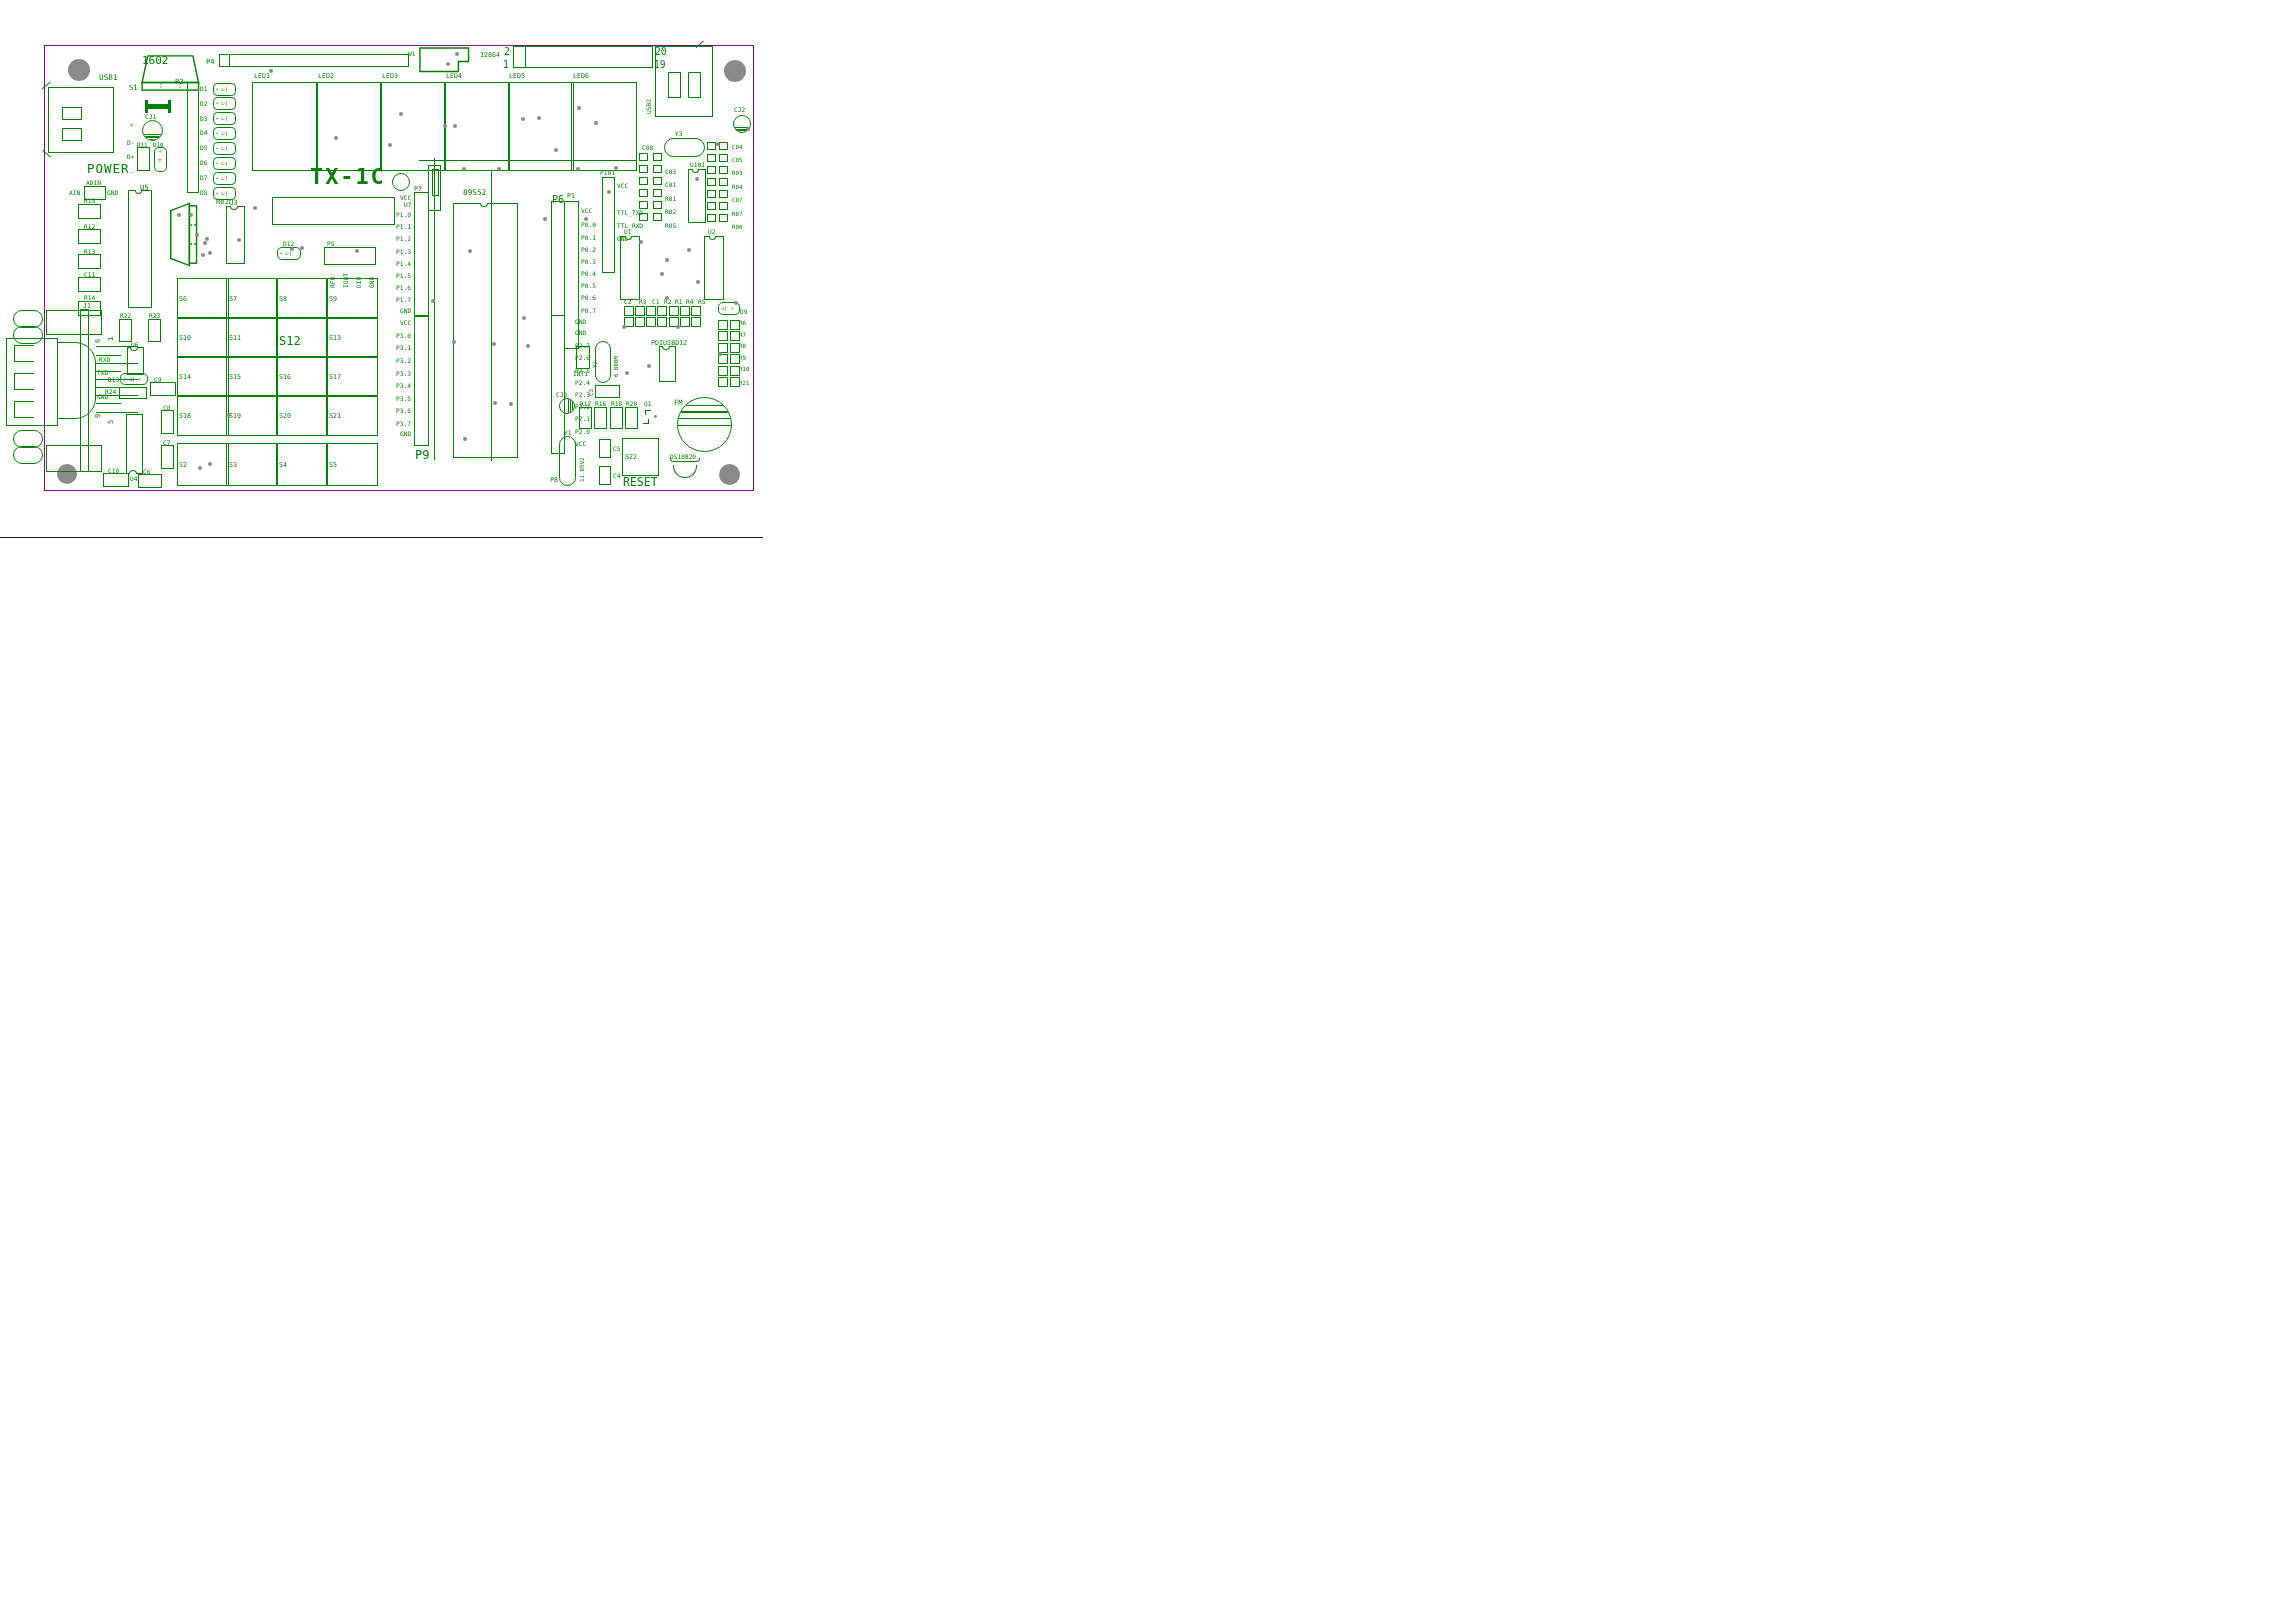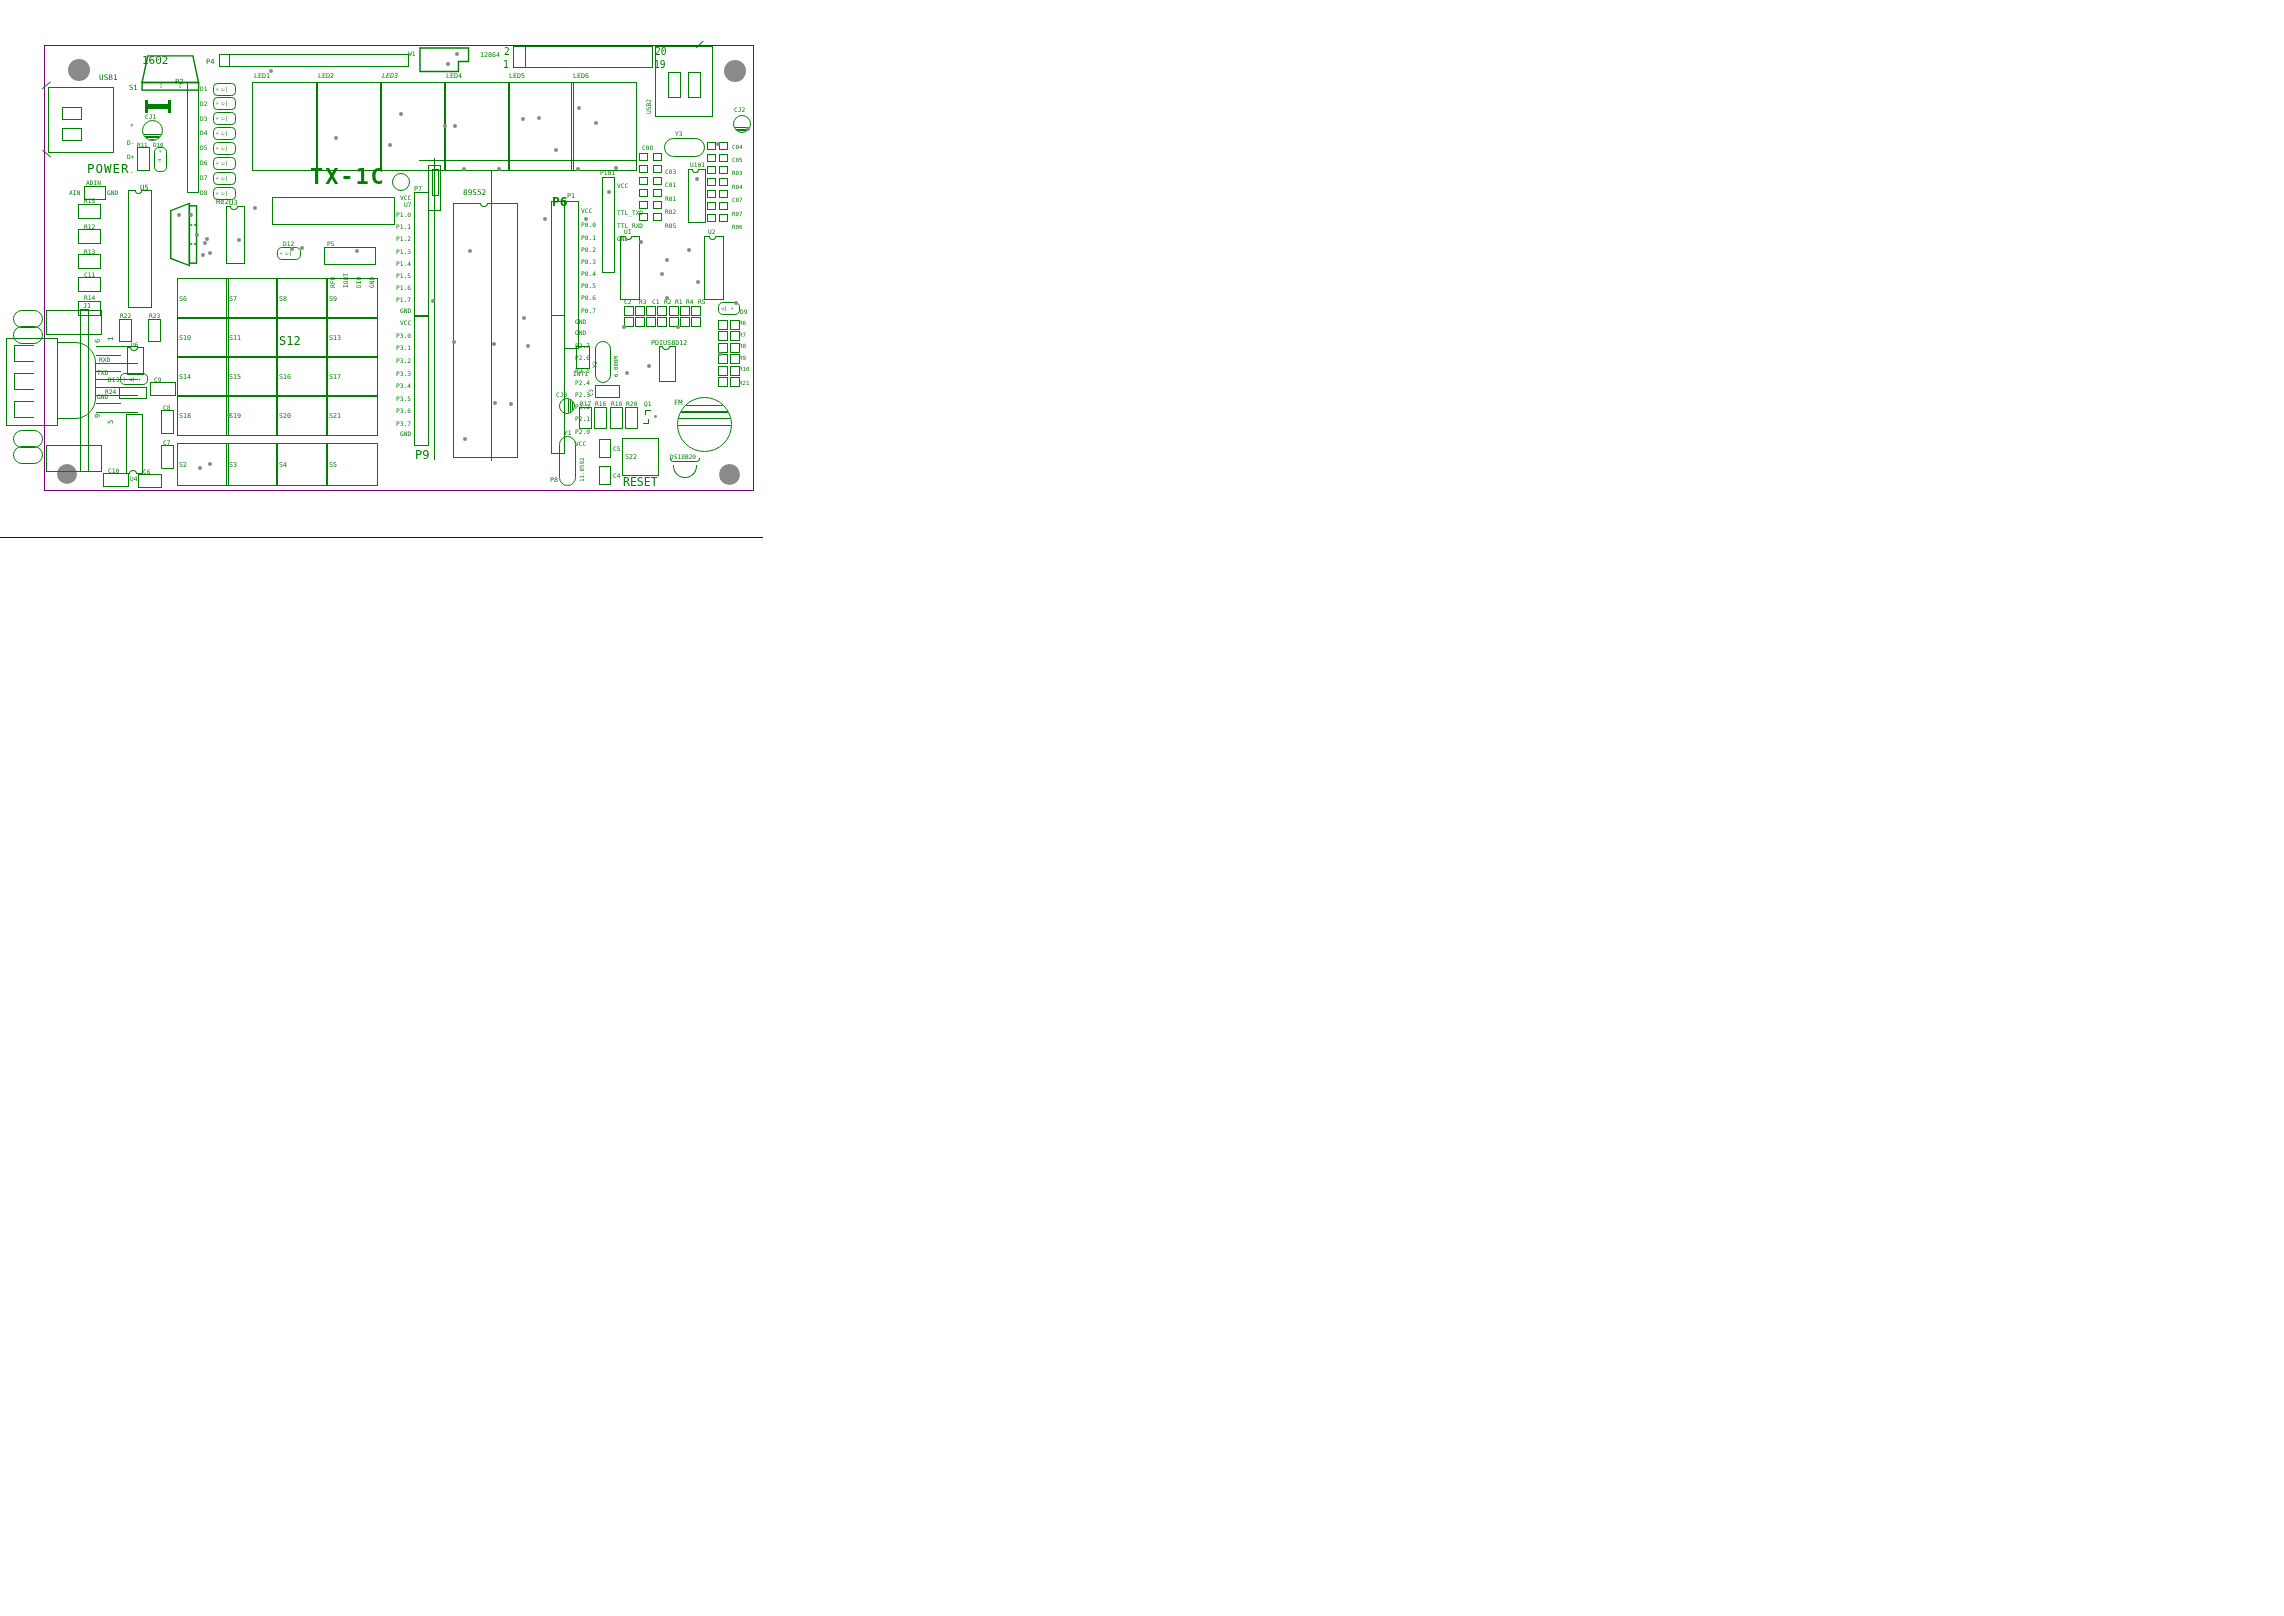--- a/index.html
+++ b/index.html
@@ -131,21 +131,21 @@
       <span class="lbl" style="left: 200px; top: 190px;">D8</span>
       <div class="box" style="left: 213px; top: 187px; width: 22.5px; height: 13.4px; border-radius: 4.3px; position: absolute;">
         <span class="dio" style="left:1.4px;top:3.4px;">+ ▷|</span>
       </div>
     </div>
   <div id="ledblocks">
       <span class="lbl" style="left: 254px; top: 73px; font-size: 6.7px;">LED1</span>
       <div class="box" style="left: 252px; top: 82px; width: 66px; height: 89px; border-width: 1.9px;"></div>
       <span class="lbl" style="left: 318px; top: 73px; font-size: 6.7px;">LED2</span>
       <div class="box" style="left: 316px; top: 82px; width: 66px; height: 89px; border-width: 1.9px;"></div>
-      <span class="lbl" style="left: 382px; top: 73px; font-size: 6.7px; font-style: italic;">LED3</span>
+      <span class="lbl" style="left: 382px; top: 73px; font-size: 6.7px;">LED3</span>
       <div class="box" style="left: 380px; top: 82px; width: 66px; height: 89px; border-width: 1.9px;"></div>
       <span class="lbl" style="left: 446px; top: 73px; font-size: 6.7px;">LED4</span>
       <div class="box" style="left: 444px; top: 82px; width: 66px; height: 89px; border-width: 1.9px;"></div>
       <span class="lbl" style="left: 509px; top: 73px; font-size: 6.7px;">LED5</span>
       <div class="box" style="left: 508px; top: 82px; width: 66px; height: 89px; border-width: 1.9px;"></div>
       <span class="lbl" style="left: 573px; top: 73px; font-size: 6.7px;">LED6</span>
       <div class="box" style="left: 571px; top: 82px; width: 66px; height: 89px; border-width: 1.9px;"></div>
     </div>
 
   <div class="line" style="left:419px;top:160px;width:217px;height:1.4px;"></div>
@@ -230,21 +230,21 @@
       <span class="lbl" style="left: 396px; top: 408px;">P3.6</span>
       <span class="lbl" style="left: 396px; top: 421px;">P3.7</span>
       <span class="lbl" style="left: 400px; top: 431px;">GND</span>
     </div>
 
   <span class="lbl" style="left:463px;top:189px;font-size:7.7px;">89S52</span>
   <div class="box" style="left:453px;top:203px;width:65px;height:255px;">
       <div class="notch"></div>
     </div>
 
-  <span class="lbl" style="left:552px;top:195px;font-size:13px;font-weight:bold;">P6</span>
+  <span class="lbl" style="left:552px;top:195px;font-size:10px;">P6</span>
   <span class="lbl" style="left:567px;top:193px;font-size:6.7px;">P1</span>
   <div class="box" style="left:551px;top:201px;width:14px;height:253px;"></div>
   <div class="line" style="left:552px;top:315px;width:12px;height:1.4px;"></div>
   <div class="box" style="left:564px;top:201px;width:15px;height:148px;"></div>
   <span class="lbl" style="left:550px;top:458px;font-size:6.7px;margin-top:19px;">P8</span>
   <div id="p1pins">
       <span class="lbl" style="left: 581px; top: 208px;">VCC</span>
       <span class="lbl" style="left: 581px; top: 222px;">P0.0</span>
       <span class="lbl" style="left: 581px; top: 235px;">P0.1</span>
       <span class="lbl" style="left: 581px; top: 247px;">P0.2</span>

